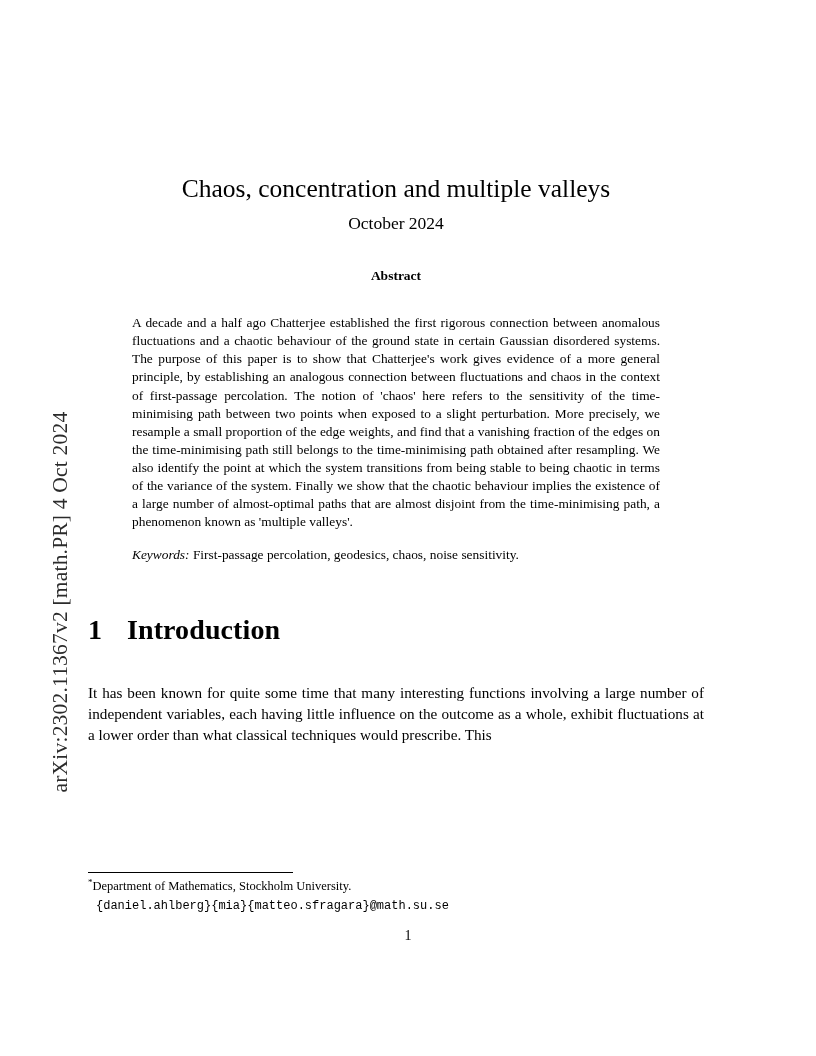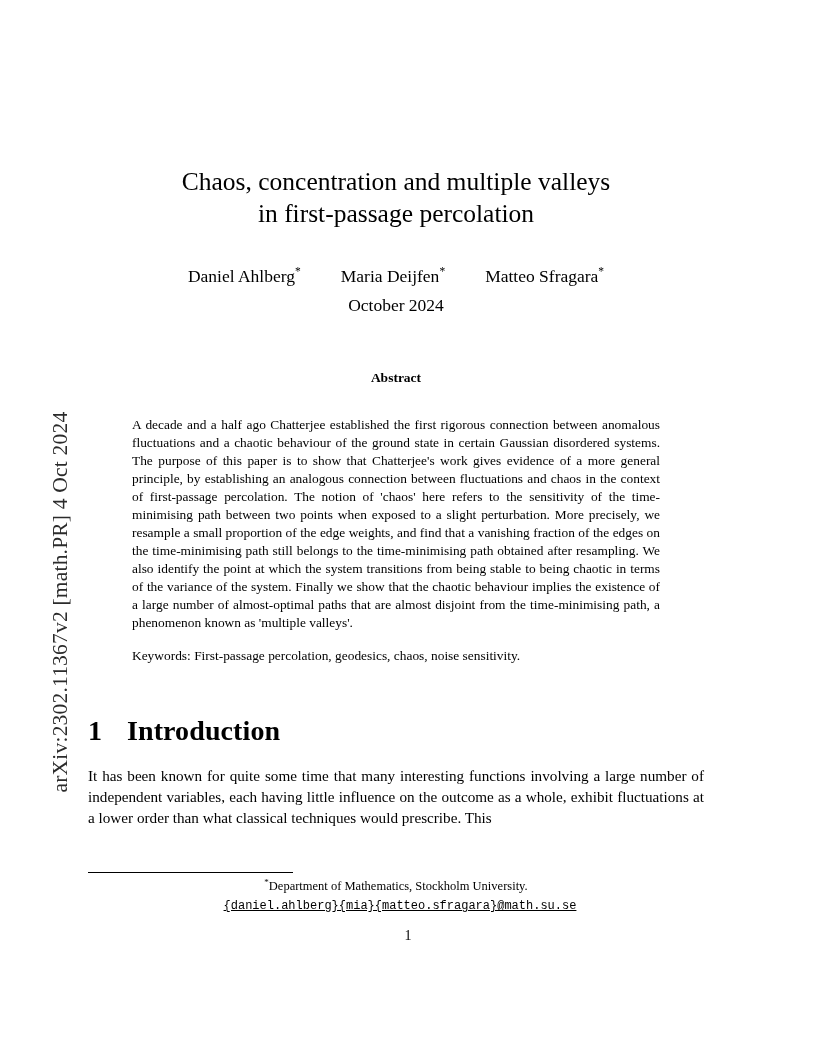--- a/index.html
+++ b/index.html
@@ -43,21 +43,21 @@
     position: absolute;
     left: 0;
     top: 0;
     width: 816px;
     height: 1056px;
   }
 
   .content {
     position: absolute;
     left: 88px;
-    top: 8px;
+    top: 15px;
     width: 616px;
   }
 
   .title {
     margin-top: 158px;
     text-align: center;
     font-size: 25.5px;
     line-height: 1.27;
     font-family: "Liberation Serif", serif;
   }
@@ -74,21 +74,21 @@
   }
   .authors sup { font-size: 11.5px; vertical-align: super; }
 
   .date {
     margin-top: 8px;
     text-align: center;
     font-size: 17.5px;
   }
 
   .abstract-head {
-    margin-top: 54px;
+    margin-top: 34px;
     text-align: center;
     font-size: 13.5px;
     font-weight: bold;
   }
 
   .abstract-body {
     margin: 30px auto 0 auto;
     width: 528px;
     font-size: 13.4px;
     line-height: 1.345;
@@ -97,35 +97,36 @@
     hyphens: auto;
   }
 
   .meta-line {
     width: 528px;
     margin: 15px auto 0 auto;
     font-size: 13.4px;
     line-height: 1.35;
   }
   .meta-line .it {
+    font-style: italic;
   }
 
   .section {
     margin-top: 50px;
     font-size: 28px;
     font-weight: bold;
     letter-spacing: 0.1px;
   }
   .section .num {
     display: inline-block;
     width: 39px;
   }
 
   .body-par {
-    margin-top: 19px;
+    margin-top: 37px;
     font-size: 15.2px;
     line-height: 1.38;
     text-align: justify;
     hyphens: auto;
   }
 
   .footnote-rule {
     position: absolute;
     left: 88px;
     top: 872px;
@@ -133,30 +134,28 @@
     height: 1px;
     background: #000000;
   }
   .footnotes {
     position: absolute;
     left: 88px;
     top: 876px;
     width: 616px;
     font-size: 12.5px;
     line-height: 1.45;
-    text-align: center;
   }
   .footnotes sup { font-size: 9px; vertical-align: super; }
   .footnotes .mono {
     font-family: "Liberation Mono", monospace;
     font-size: 12px;
     display: inline-block;
     margin-left: 8px;
     margin-top: 3px;
-    text-decoration: underline;
   }
 
   .page-number {
     position: absolute;
     left: 0;
     top: 928px;
     width: 816px;
     text-align: center;
     font-size: 14px;
   }
@@ -167,26 +166,22 @@
 <div class="page">
 
   <div class="arxiv-stamp">
     <span>arXiv:2302.11367v2  [math.PR]  4 Oct 2024</span>
   </div>
 
   <div class="content">
 
     <div class="title">
       <span>Chaos, concentration and multiple valleys</span>
-      <span class="line2">in first-passage percolation</span>
     </div>
 
-    <div class="authors">
-      <span class="author"><span>Daniel Ahlberg</span><sup>*</sup></span><span class="author"><span>Maria Deijfen</span><sup>*</sup></span><span class="author"><span>Matteo Sfragara</span><sup>*</sup></span>
-    </div>
 
     <div class="date">October 2024</div>
 
     <div class="abstract-head">Abstract</div>
     <div class="abstract-body">A decade and a half ago Chatterjee established the first rigorous connection between anomalous fluctuations and a chaotic behaviour of the ground state in certain Gaussian disordered systems. The purpose of this paper is to show that Chatterjee's work gives evidence of a more general principle, by establishing an analogous connection between fluctuations and chaos in the context of first-passage percolation. The notion of 'chaos' here refers to the sensitivity of the time-minimising path between two points when exposed to a slight perturbation. More precisely, we resample a small proportion of the edge weights, and find that a vanishing fraction of the edges on the time-minimising path still belongs to the time-minimising path obtained after resampling. We also identify the point at which the system transitions from being stable to being chaotic in terms of the variance of the system. Finally we show that the chaotic behaviour implies the existence of a large number of almost-optimal paths that are almost disjoint from the time-minimising path, a phenomenon known as 'multiple valleys'.</div>
 
     <div class="meta-line">
       <span class="it">Keywords:</span>
       <span>First-passage percolation, geodesics, chaos, noise sensitivity.</span>
     </div>

